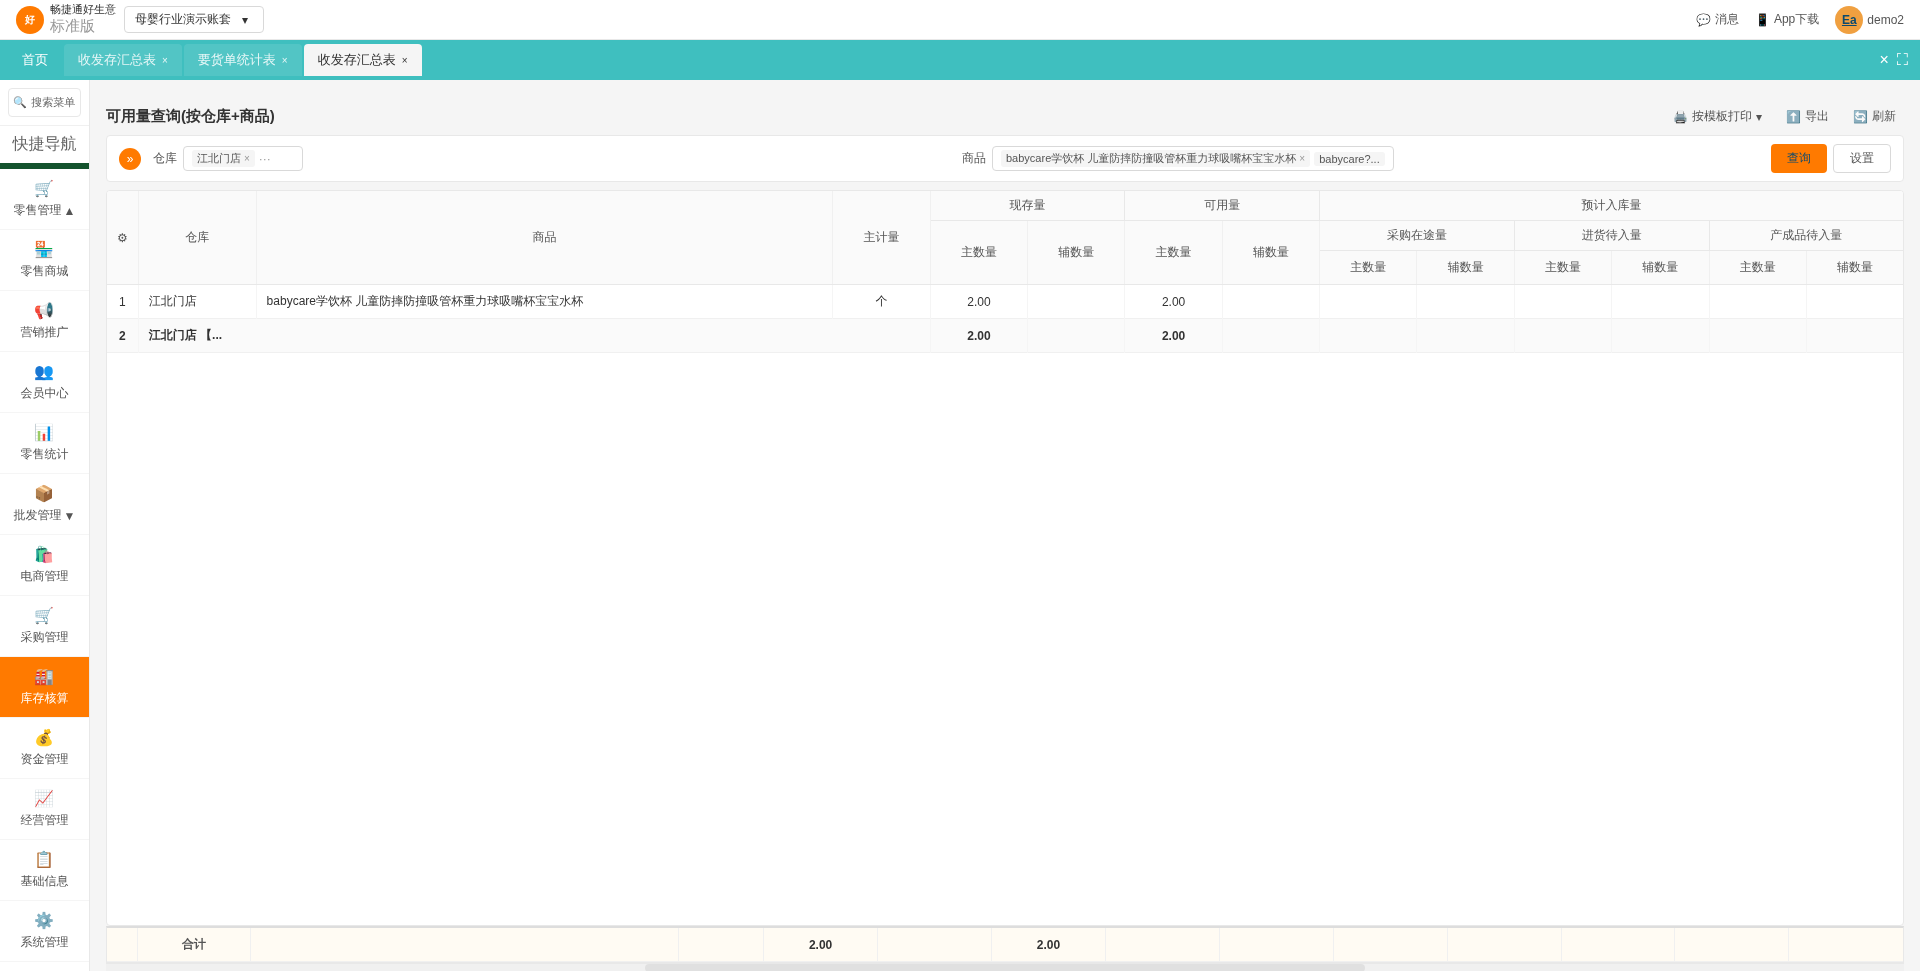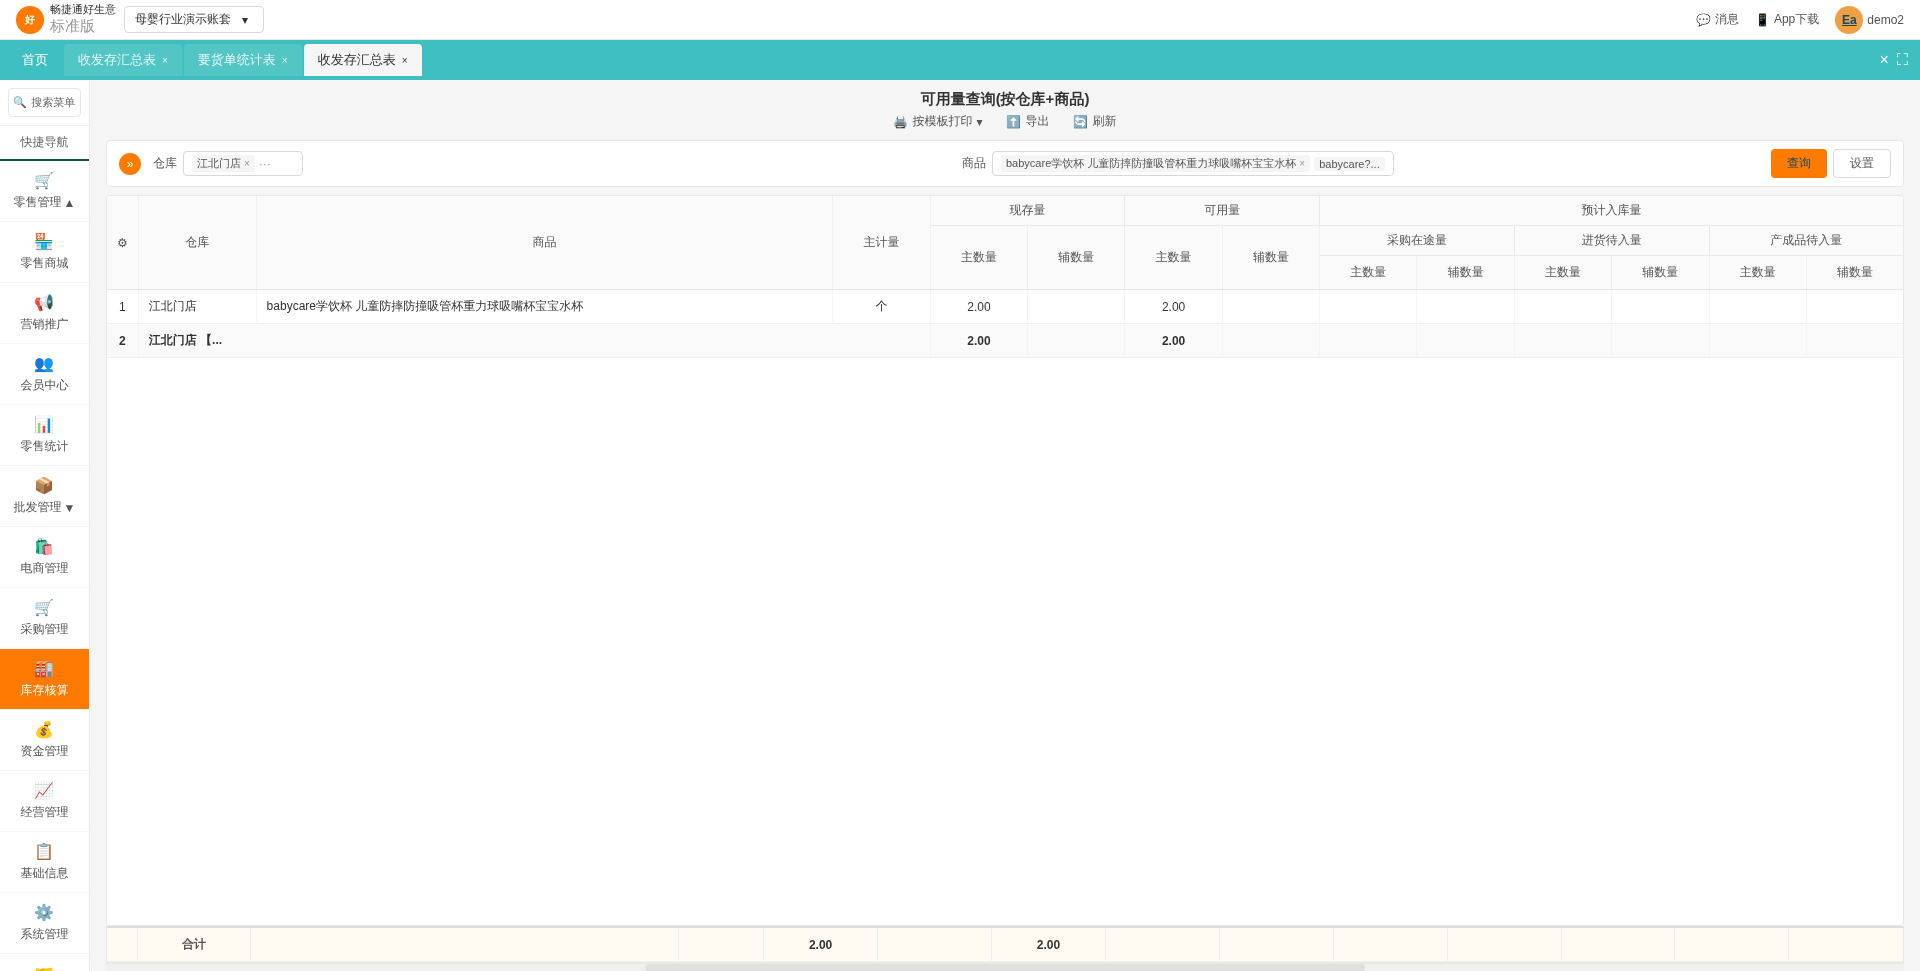--- a/index.html
+++ b/index.html
@@ -67,40 +67,40 @@
       flex-shrink: 0;
       overflow-y: auto;
     }
     .sidebar-search { padding: 8px; border-bottom: 1px solid #f0f0f0; }
     .sidebar-search-btn {
       width: 100%; padding: 6px 4px; background: #fff;
       border: 1px solid #e8e8e8; border-radius: 4px;
       cursor: pointer; font-size: 11px; color: #666;
       display: flex; align-items: center; justify-content: center; gap: 4px;
     }
-    .sidebar-quick { padding: 8px; border-bottom: 2px solid #14532d; font-size: 12px; color: #666; cursor: pointer; text-align: center; }
+    .sidebar-quick { padding: 8px; border-bottom: 6px solid #14532d; font-size: 16px; color: #666; cursor: pointer; text-align: center; }
     .sidebar-item {
       padding: 10px 6px;
       display: flex; flex-direction: column; align-items: center;
       cursor: pointer; border-bottom: 1px solid #f5f5f5;
       font-size: 12px; color: #555; gap: 4px;
     }
     .sidebar-item.active { background: #ff7a00; color: white; }
     .sidebar-item-icon { font-size: 16px; }
     .sidebar-item-expand { display: flex; align-items: center; gap: 2px; width: 100%; justify-content: center; }
 
     
     .content-area {
       flex: 1; overflow: hidden; display: flex; flex-direction: column;
       background: #f5f5f5;
     }
     .content-header {
-      padding: 10px 16px 6px;
+      padding: 24px 16px 6px;
       background: #f5f5f5;
-      display: flex; align-items: center; justify-content: space-between; flex-direction: column;
+      display: flex; align-items: center; justify-content: space-between;
     }
     .page-title { font-size: 15px; font-weight: bold; color: #333; }
     .header-actions { display: flex; align-items: center; gap: 8px; }
     .header-action-btn {
       display: flex; align-items: center; gap: 4px;
       font-size: 12px; color: #555; cursor: pointer;
       padding: 4px 8px;
     }
 
     

